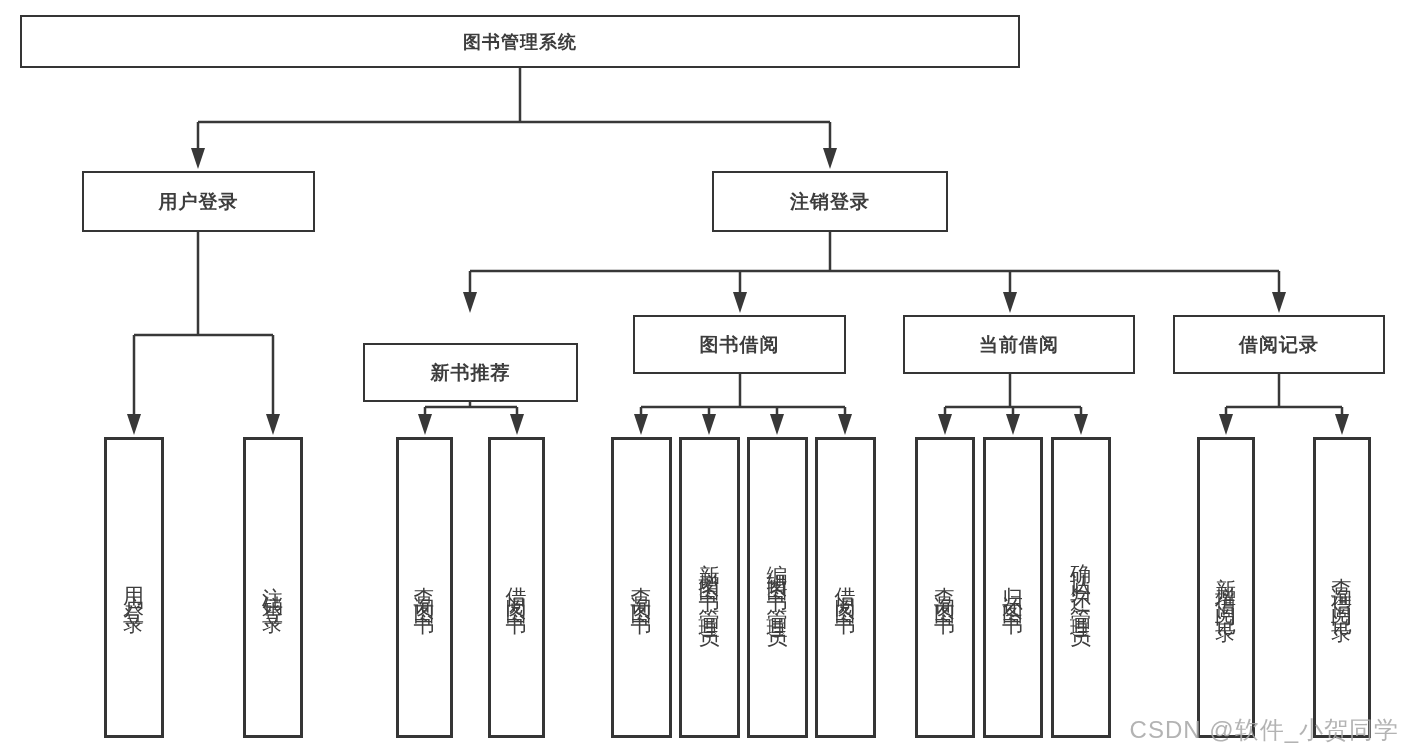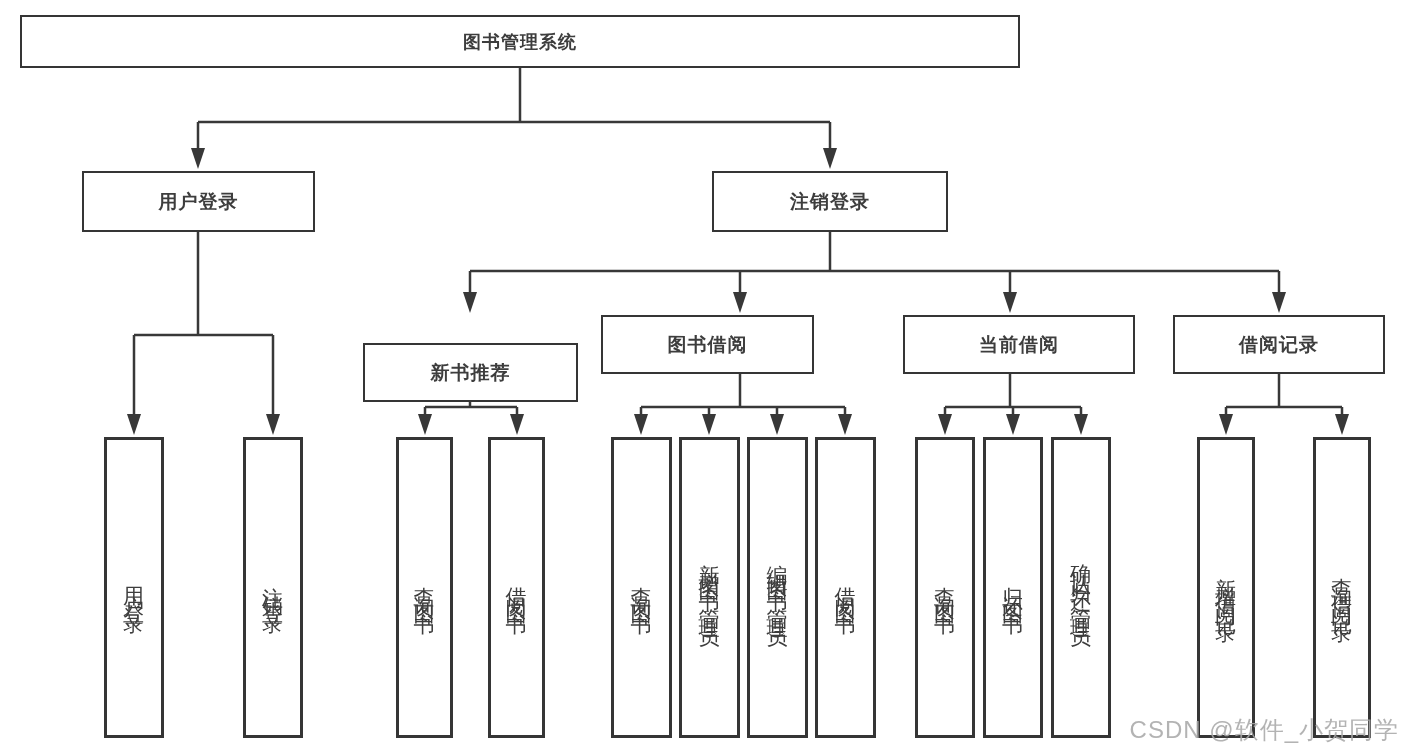--- a/index.html
+++ b/index.html
@@ -111,21 +111,21 @@
   <div class="box h" style="left:82px; top:171px; width:233px; height:61px;">
     <span>用户登录</span>
   </div>
   <div class="box h" style="left:712px; top:171px; width:236px; height:61px;">
     <span>注销登录</span>
   </div>
 
   <div class="box h" style="left:363px; top:315px; width:215px; height:59px;margin-top:28px;">
     <span>新书推荐</span>
   </div>
-  <div class="box h" style="left:601px; top:315px; width:213px; height:59px;">
+  <div class="box h" style="left:633px; top:315px; width:213px; height:59px;">
     <span>图书借阅</span>
   </div>
   <div class="box h" style="left:903px; top:315px; width:232px; height:59px;">
     <span>当前借阅</span>
   </div>
   <div class="box h" style="left:1173px; top:315px; width:212px; height:59px;">
     <span>借阅记录</span>
   </div>
 
   <div class="box leaf" style="left:104px; top:437px; width:60px; height:301px;">

